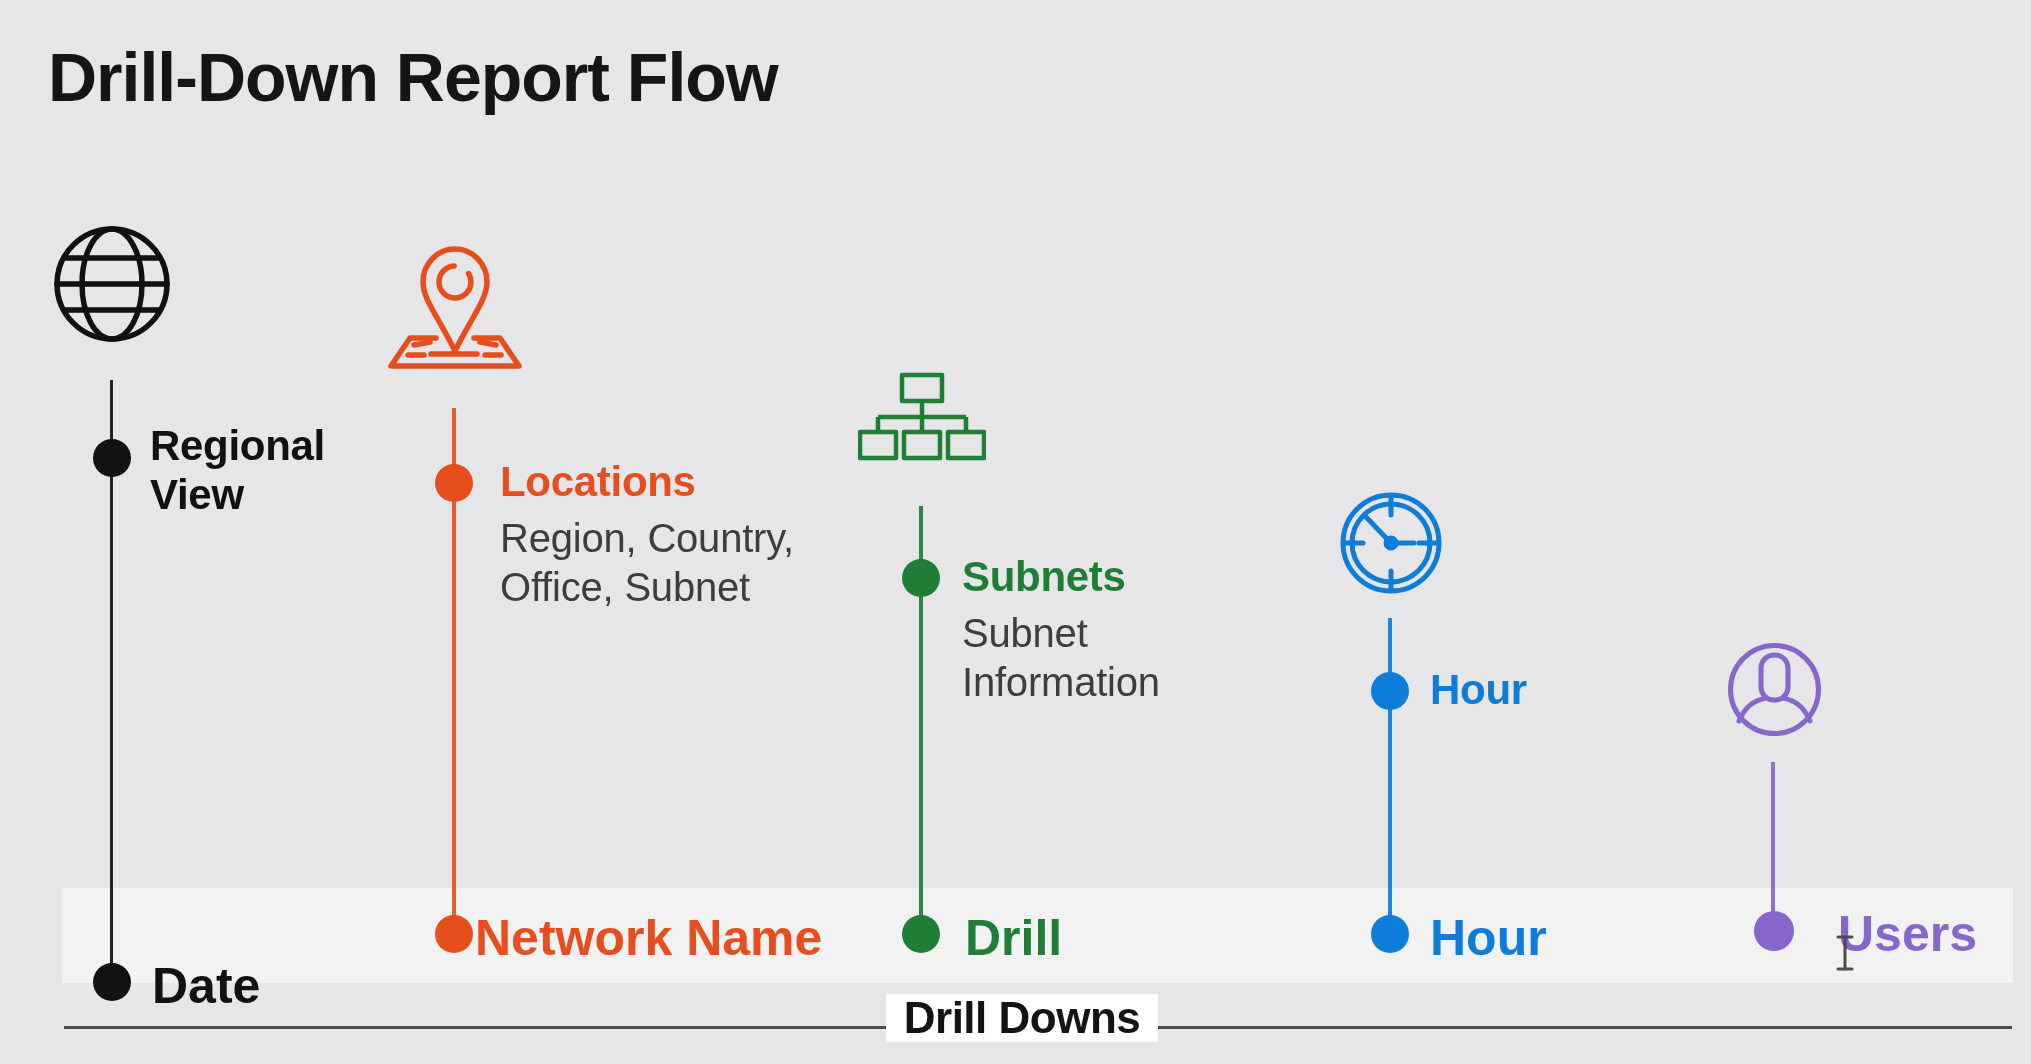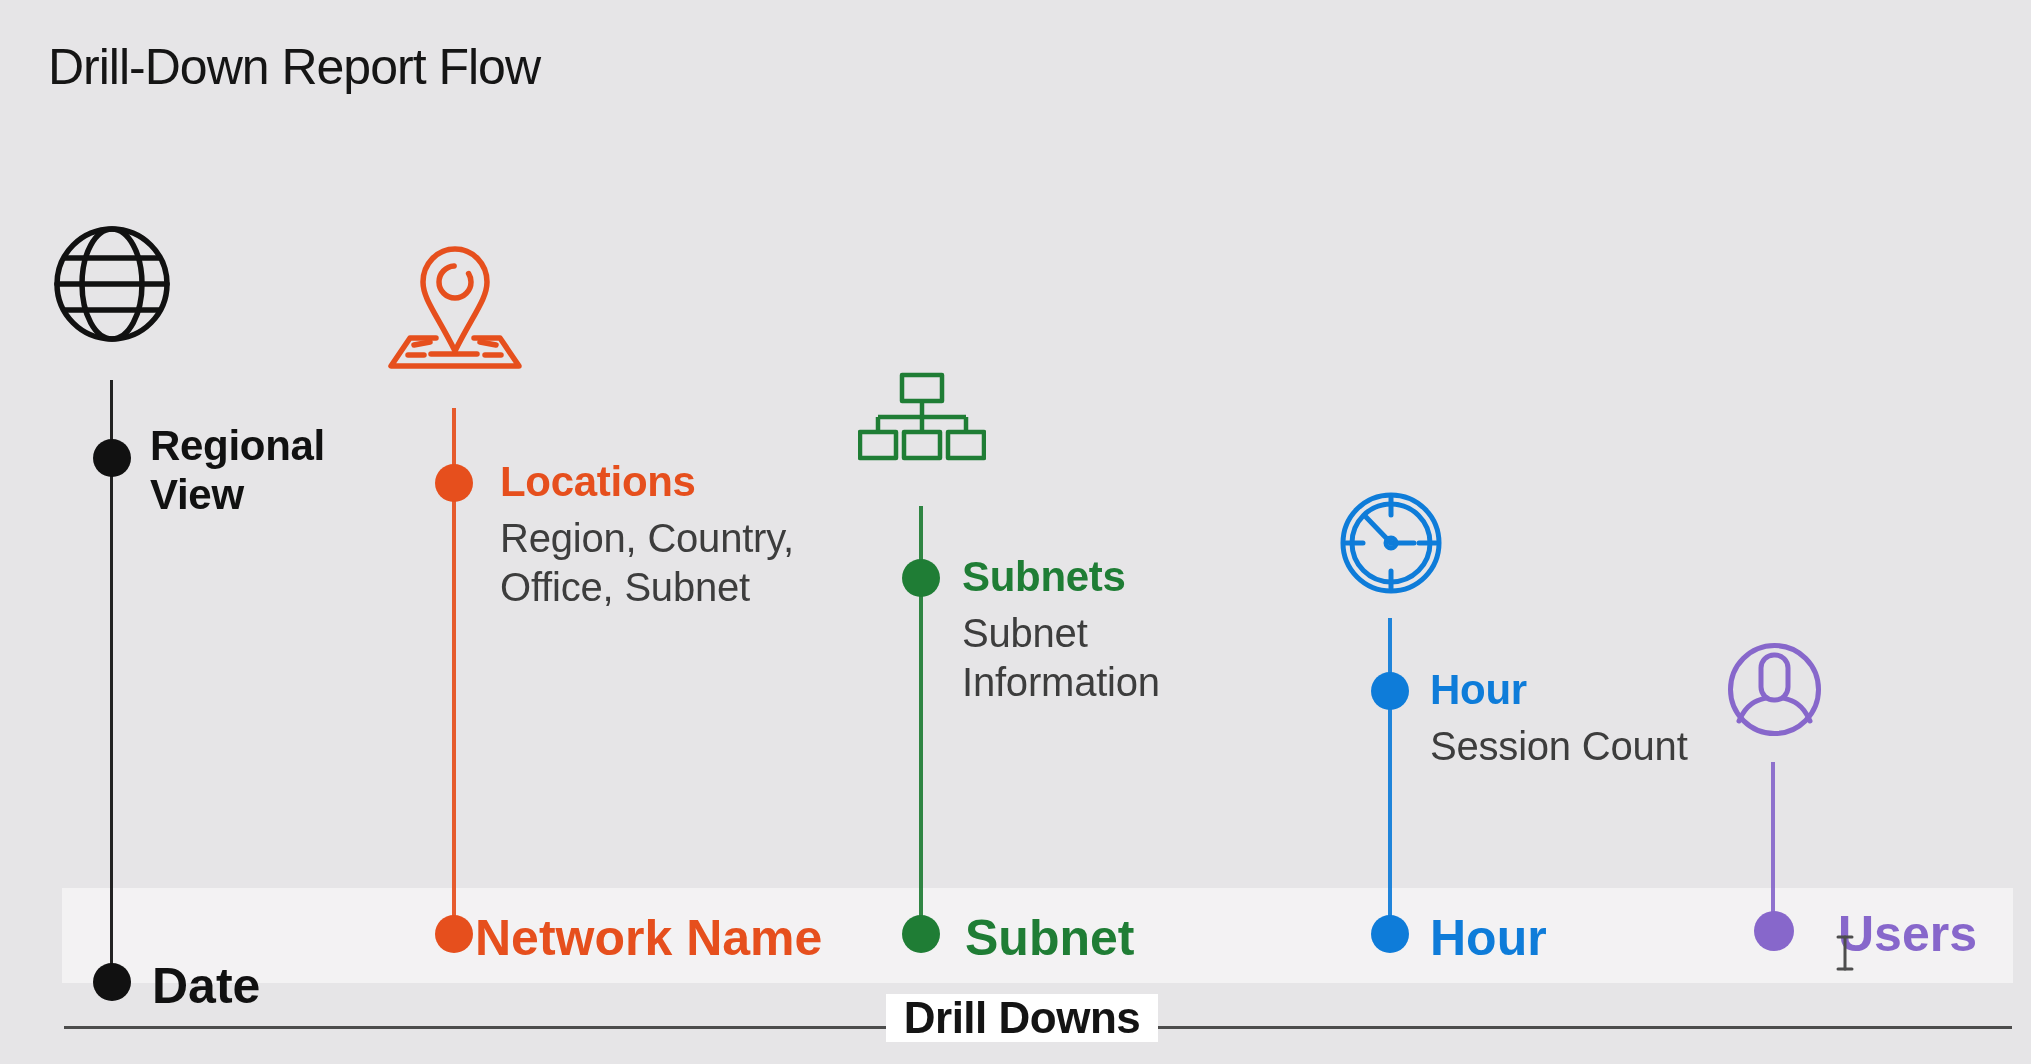--- a/index.html
+++ b/index.html
@@ -4,21 +4,21 @@
 <style>
   :root{
     --background:#E6E5E7; --band:#F3F2F3; --rule:#4C4C4C;
     --secondary_text:#3D3D3D; --title_text:#151515; --footer_bg:#FFFFFF;
   }
   *{margin:0;padding:0;box-sizing:border-box}
   html,body{background:#cfcfcf}
   body{font-family:"Liberation Sans","DejaVu Sans",sans-serif;}
   .page{position:relative;width:2031px;height:1064px;background:var(--background);overflow:hidden}
   .abs{position:absolute}
-  .title{font-size:50px;font-weight:400;color:var(--title_text);letter-spacing:-1px;white-space:nowrap}
+  .title{font-size:68px;font-weight:700;color:var(--title_text);letter-spacing:-1px;white-space:nowrap}
   .band{background:var(--band)}
   .rule{background:var(--rule)}
   .col{position:absolute;inset:0;pointer-events:none}
   .icon svg{display:block}
   .dot{width:38px;height:38px;border-radius:50%;background:currentColor}
   .vline{width:4px;background:currentColor;opacity:.92}
   .lbl{font-weight:700;font-size:42px;line-height:1.16;letter-spacing:-0.3px}
   .sub{font-size:40px;line-height:1.22;color:var(--secondary_text);margin-top:7px;letter-spacing:-0.2px}
   .blbl{font-weight:700;font-size:50px;white-space:nowrap;line-height:1.1}
   .footerbox{background:var(--footer_bg);display:flex;align-items:center;justify-content:center;
@@ -88,42 +88,41 @@
         <rect x="90" y="60" width="36" height="26"></rect>
       </svg>
     </div>
     <div class="abs vline" style="left:919px;top:506px;height:428px"></div>
     <div class="abs dot" style="left:902px;top:559px"></div>
     <div class="abs" style="left:962px;top:553px;width:265px">
       <div class="lbl">Subnets</div>
       <div class="sub">Subnet Information</div>
     </div>
     <div class="abs dot" style="left:902px;top:915px"></div>
-    <div class="abs blbl" style="left:965px;top:911px">Subnet</div>
+    <div class="abs blbl" style="left:965px;top:911px">Drill</div>
   </div>
 
   <div class="col" style="color: rgb(14, 124, 217);">
     <div class="abs icon" style="left:1338px;top:490px">
       <svg width="106" height="106" viewBox="0 0 106 106" fill="none" stroke="currentColor" stroke-width="5" stroke-linecap="round">
         <circle cx="53" cy="53" r="48"></circle>
         <circle cx="53" cy="53" r="39"></circle>
         <line x1="53" y1="8" x2="53" y2="25"></line>
         <line x1="53" y1="81" x2="53" y2="98"></line>
         <line x1="8" y1="53" x2="25" y2="53"></line>
         <line x1="81" y1="53" x2="98" y2="53"></line>
         <line x1="53" y1="53" x2="28" y2="27"></line>
         <line x1="53" y1="53" x2="76" y2="53"></line>
         <circle cx="53" cy="53" r="5"></circle>
       </svg>
     </div>
     <div class="abs vline" style="left:1388px;top:618px;height:316px"></div>
     <div class="abs dot" style="left:1371px;top:672px"></div>
     <div class="abs" style="left:1430px;top:666px;width:370px">
       <div class="lbl">Hour</div>
-      <div class="sub">Session Count</div>
     </div>
     <div class="abs dot" style="left:1371px;top:915px"></div>
     <div class="abs blbl" style="left:1430px;top:911px">Hour</div>
   </div>
 
   <div class="col" style="color: rgb(135, 103, 203);">
     <div class="abs icon" style="left:1726px;top:641px">
       <svg width="97" height="97" viewBox="0 0 97 97" fill="none" stroke="currentColor" stroke-width="5" stroke-linecap="round">
         <circle cx="48.5" cy="48.5" r="44"></circle>
         <rect x="35" y="14" width="27" height="45" rx="13"></rect>

